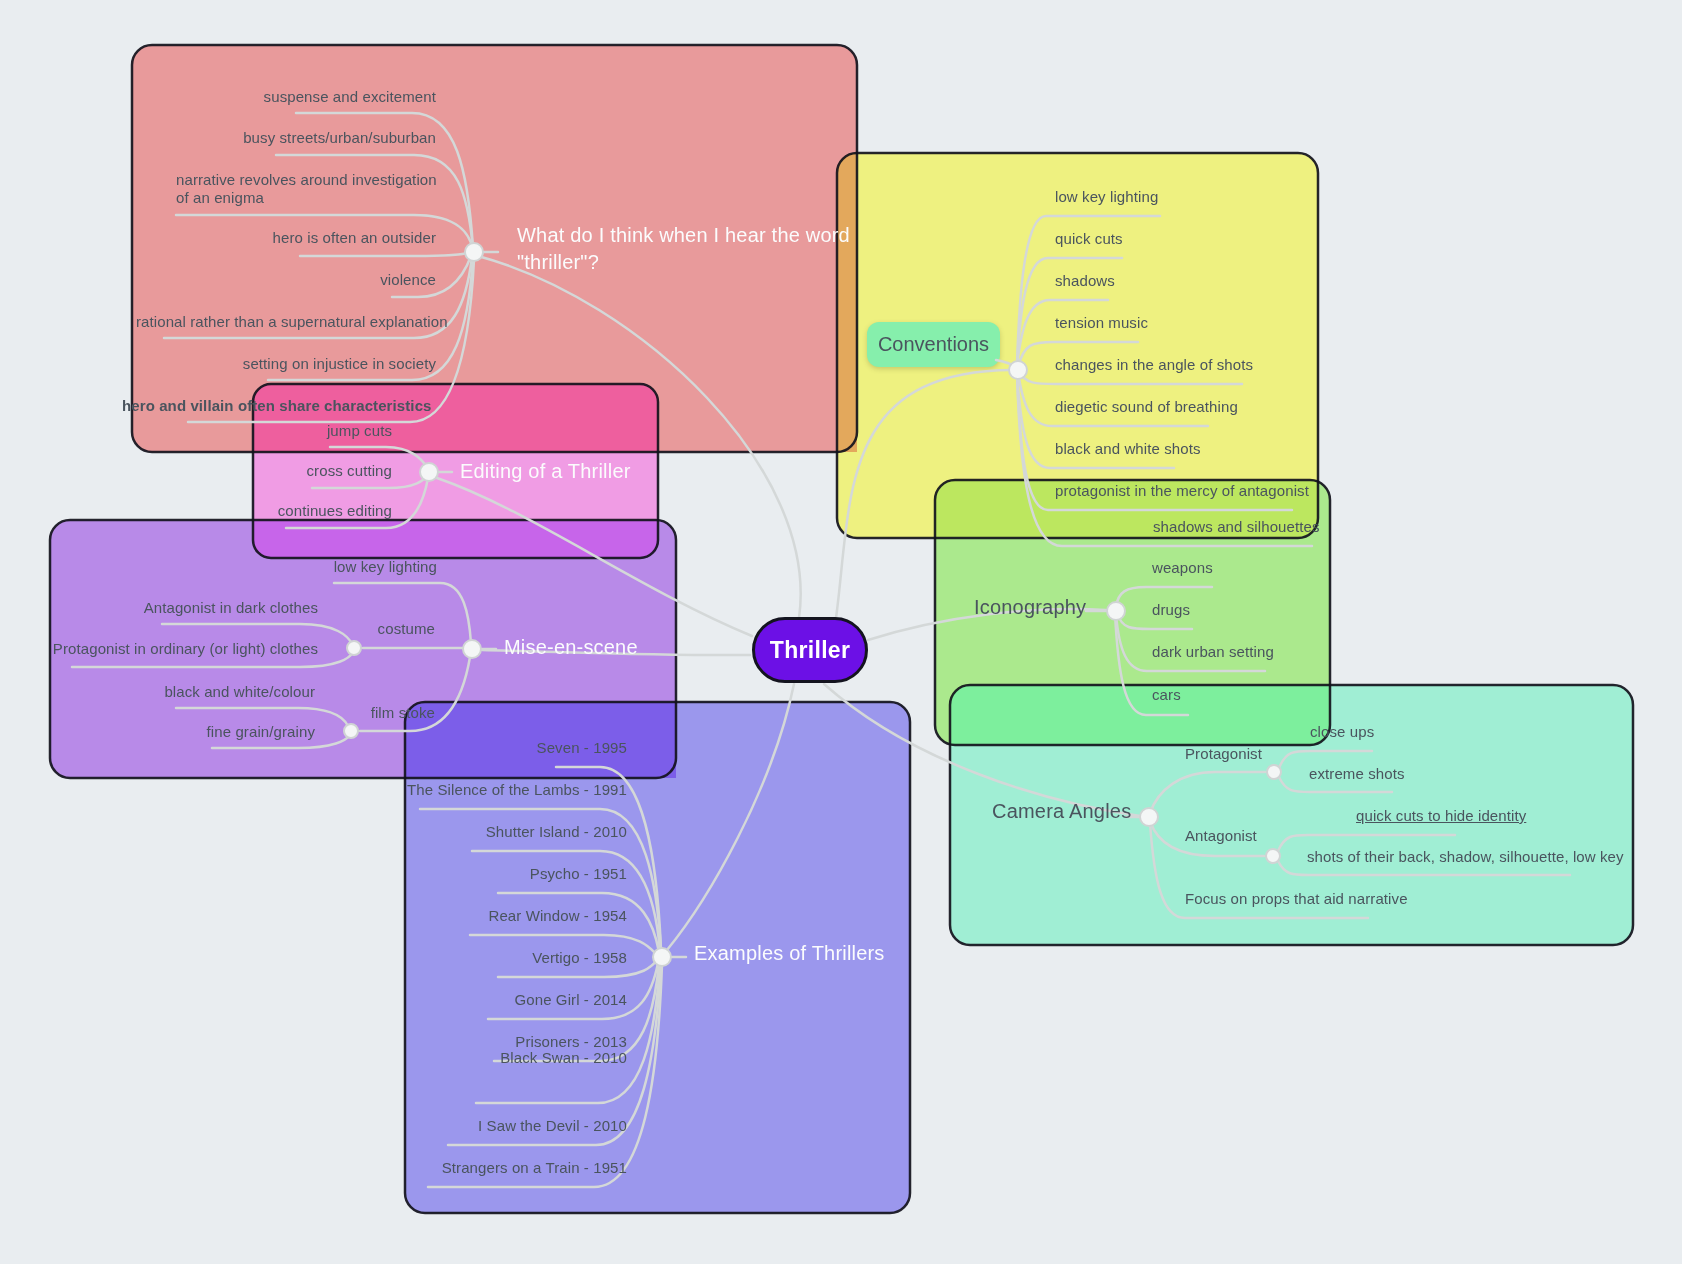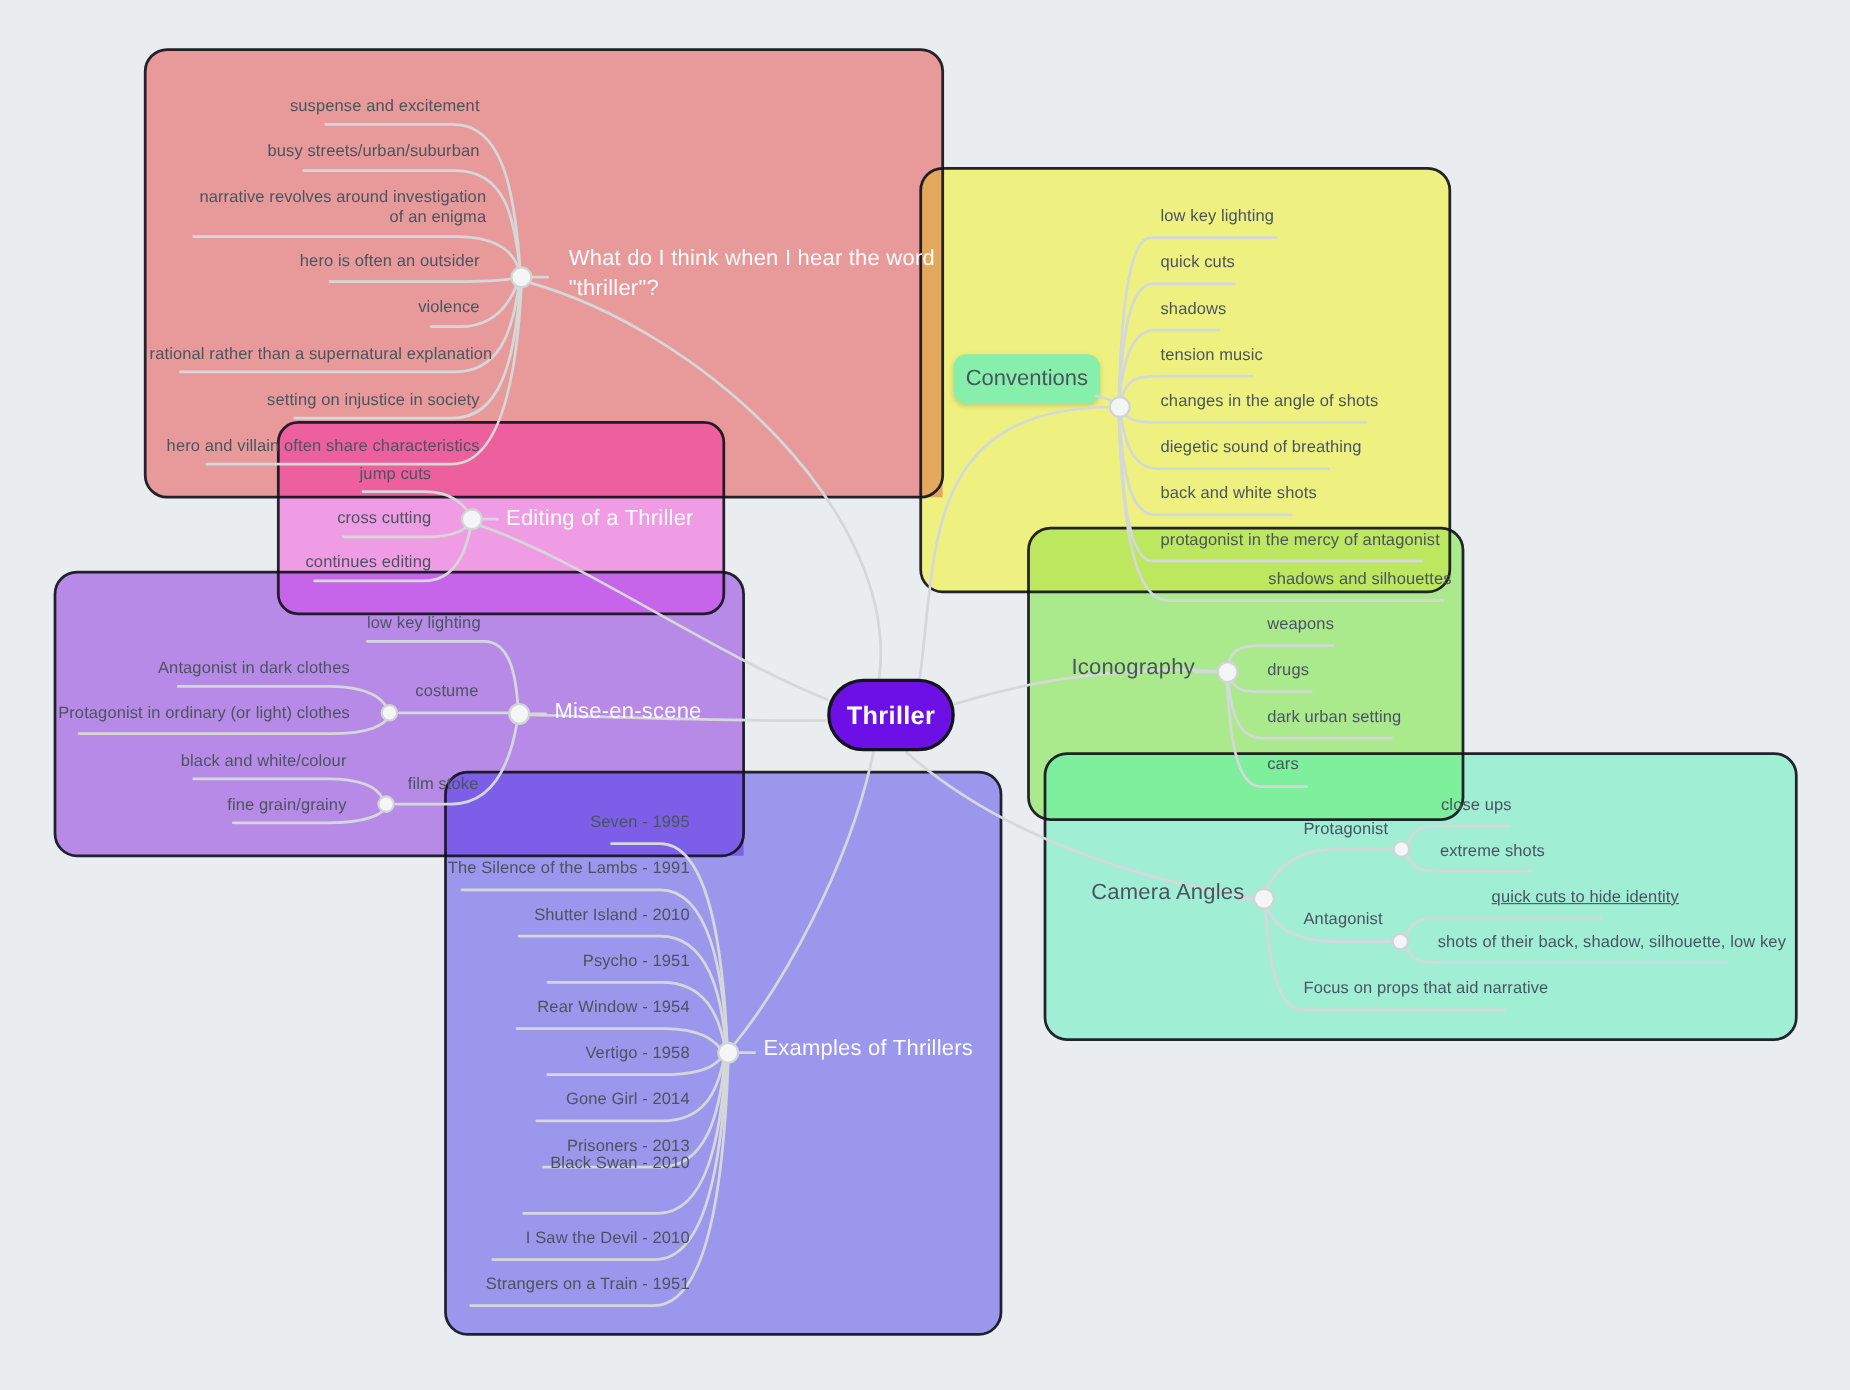--- a/index.html
+++ b/index.html
@@ -165,39 +165,39 @@
     <circle cx="354" cy="648" r="7"></circle>
     <circle cx="351" cy="731" r="7"></circle>
     <circle cx="1274" cy="772" r="7"></circle>
     <circle cx="1273" cy="856" r="7"></circle>
   </g>
 </svg>
 
 <div class="title-light wrap" style="left:517px;top:222px;width:350px;">What do I think when I hear the word "thriller"?</div>
 <div class="lbl r" style="left:136px;top:88px;width:300px;">suspense and excitement</div>
 <div class="lbl r" style="left:136px;top:129px;width:300px;">busy streets/urban/suburban</div>
-<div class="lbl wrap" style="left:176px;top:171px;width:266px;text-align:right;">narrative revolves around investigation of an enigma</div>
+<div class="lbl wrap" style="left:176px;top:171px;width:266px;">narrative revolves around investigation of an enigma</div>
 <div class="lbl r" style="left:136px;top:229px;width:300px;">hero is often an outsider</div>
 <div class="lbl r" style="left:136px;top:271px;width:300px;">violence</div>
 <div class="lbl r" style="left:136px;top:313px;width:300px;">rational rather than a supernatural explanation</div>
 <div class="lbl r" style="left:136px;top:355px;width:300px;">setting on injustice in society</div>
-<div class="lbl r" style="left:136px;top:397px;width:300px;">hero and villain often share characteristics</div>
+<div class="lbl r" style="left:122px;top:397px;width:300px;font-weight:bold;">hero and villain often share characteristics</div>
 
 <div class="title-light" style="left:460px;top:458px;">Editing of a Thriller</div>
 <div class="lbl r" style="left:192px;top:422px;width:200px;">jump cuts</div>
 <div class="lbl r" style="left:192px;top:462px;width:200px;">cross cutting</div>
 <div class="lbl r" style="left:192px;top:502px;width:200px;">continues editing</div>
 
 <div class="lbl" style="left:1055px;top:188px;">low key lighting</div>
 <div class="lbl" style="left:1055px;top:230px;">quick cuts</div>
 <div class="lbl" style="left:1055px;top:272px;">shadows</div>
 <div class="lbl" style="left:1055px;top:314px;">tension music</div>
 <div class="lbl" style="left:1055px;top:356px;">changes in the angle of shots</div>
 <div class="lbl" style="left:1055px;top:398px;">diegetic sound of breathing</div>
-<div class="lbl" style="left:1055px;top:440px;">back and white shots</div>
+<div class="lbl" style="left:1055px;top:440px;">black and white shots</div>
 <div class="lbl" style="left:1055px;top:482px;">protagonist in the mercy of antagonist</div>
 <div class="lbl" style="left:1153px;top:518px;">shadows and silhouettes</div>
 
 <div class="title-light" style="left:504px;top:634px;">Mise-en-scene</div>
 <div class="lbl r" style="left:287px;top:558px;width:150px;">low key lighting</div>
 <div class="lbl r" style="left:355px;top:620px;width:80px;">costume</div>
 <div class="lbl r" style="left:118px;top:599px;width:200px;">Antagonist in dark clothes</div>
 <div class="lbl r" style="left:38px;top:640px;width:280px;">Protagonist in ordinary (or light) clothes</div>
 <div class="lbl r" style="left:355px;top:704px;width:80px;">film stoke</div>
 <div class="lbl r" style="left:115px;top:683px;width:200px;">black and white/colour</div>

